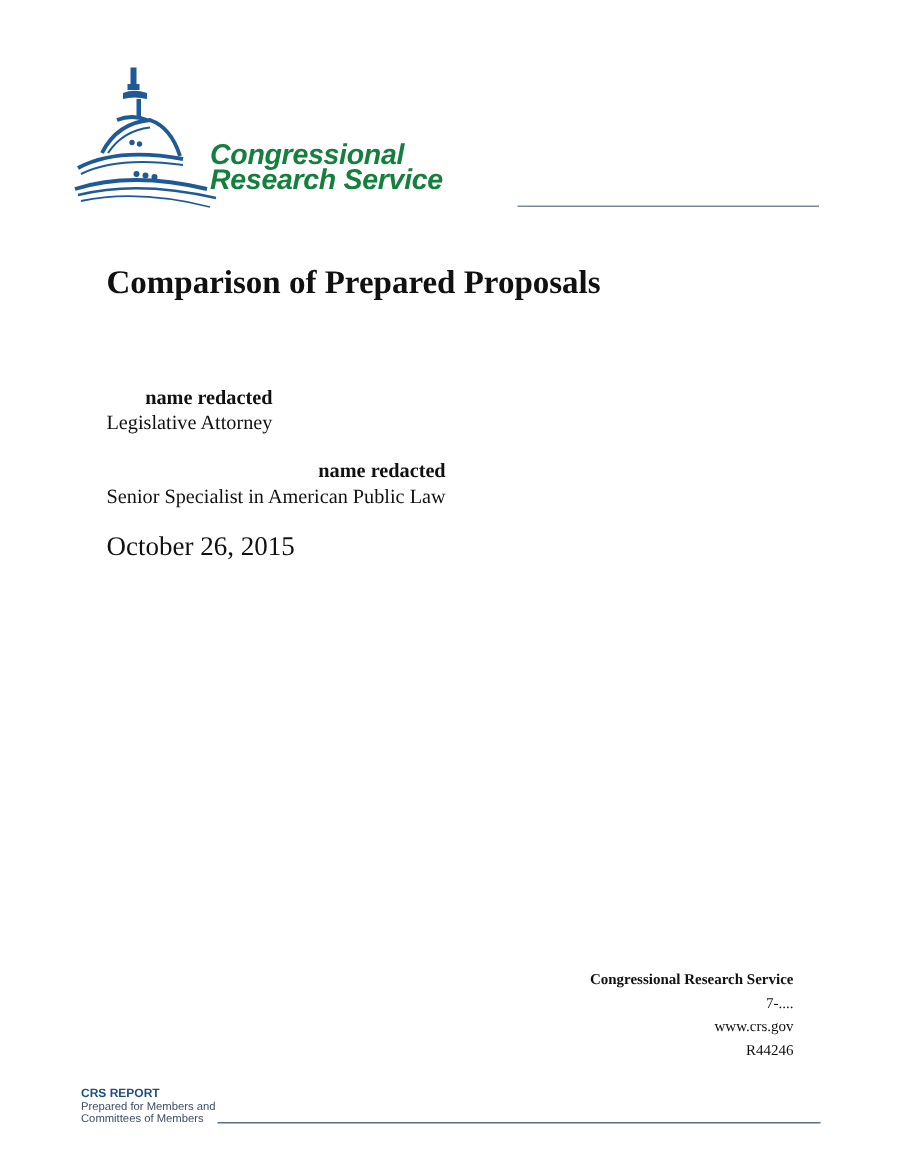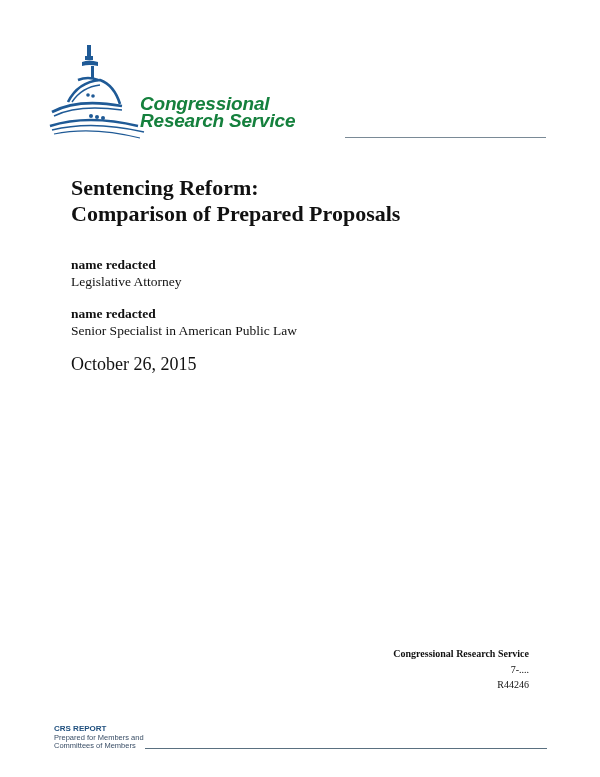--- a/index.html
+++ b/index.html
@@ -72,20 +72,21 @@
     }
     .author {
       position: absolute;
       left: 71px;
       font-size: 13.5px;
       line-height: 17px;
     }
     .author .name {
       font-weight: bold;
       display: block;
+      text-align: right;
     }
     .author .role {
       display: block;
     }
     .date {
       position: absolute;
       left: 71px;
       top: 354px;
       font-size: 18px;
     }
@@ -156,39 +157,39 @@
     </g>
   </svg>
   <div class="logo-title">
     <div>Congressional</div>
     <div>Research Service</div>
   </div>
   <div class="logo-tagline-rule"></div>
 </div>
 
 <div class="title">
-  <div>Sentencing Reform:</div>
   <div>Comparison of Prepared Proposals</div>
 </div>
 
 <div class="author" style="top: 256px;">
   <span class="name">name redacted</span>
   <span class="role">Legislative Attorney</span>
 </div>
 
 <div class="author" style="top: 305px;">
   <span class="name">name redacted</span>
   <span class="role">Senior Specialist in American Public Law</span>
 </div>
 
 <div class="date">October 26, 2015</div>
 
 <div class="right-block">
   <div class="org">Congressional Research Service</div>
   <div>7-....</div>
+  <div>www.crs.gov</div>
   <div>R44246</div>
 </div>
 
 <div class="footer">
   <div class="report">CRS REPORT</div>
   <div>Prepared for Members and</div>
   <div>Committees of Members</div>
 </div>
 <div class="footer-rule"></div>
 

